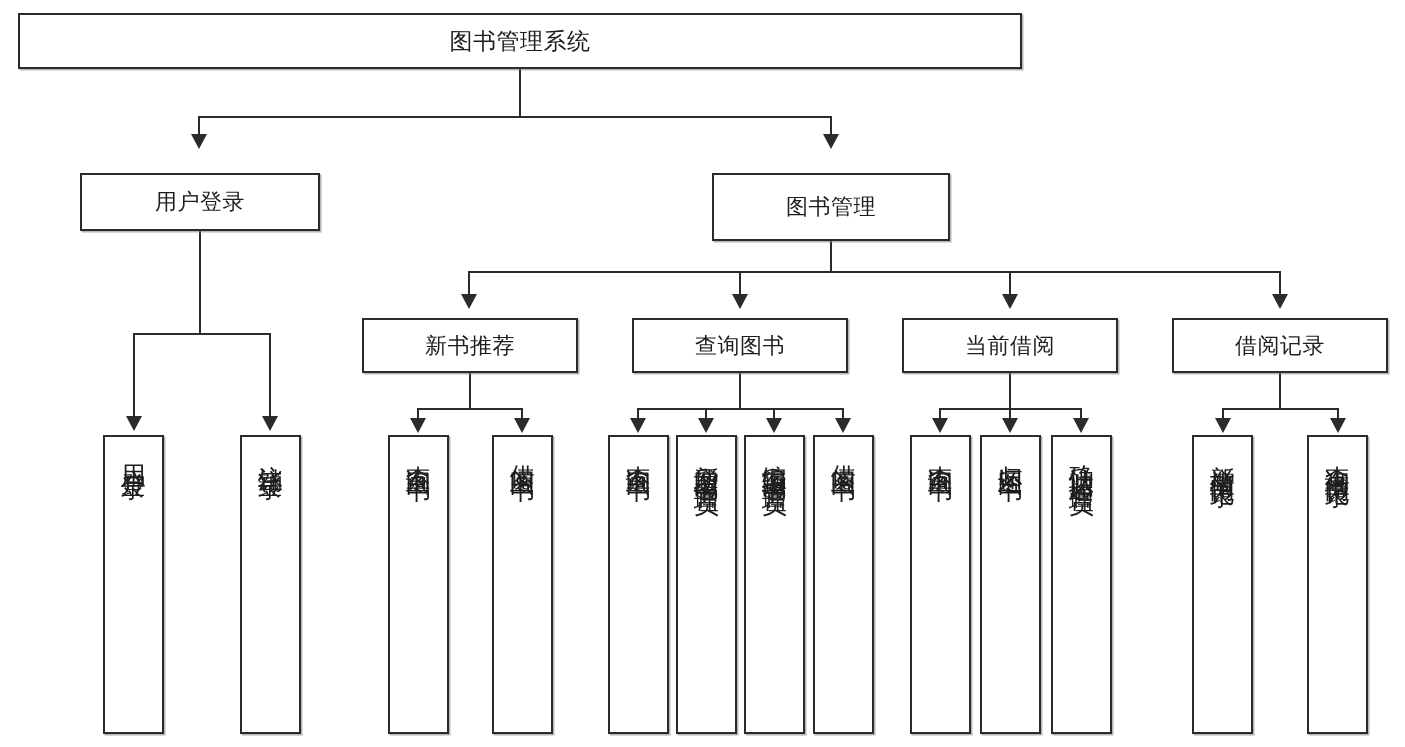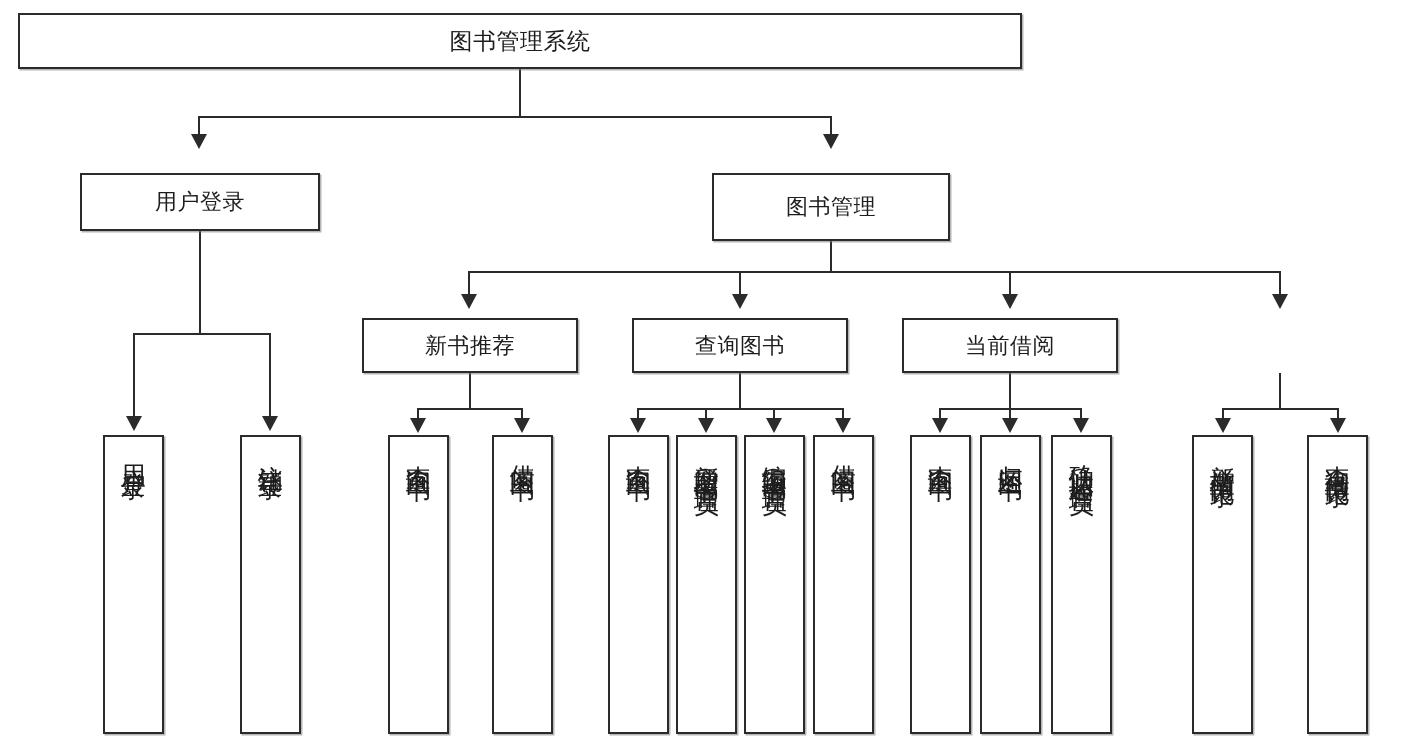--- a/index.html
+++ b/index.html
@@ -124,20 +124,23 @@
 
   <div class="node horiz" style="left:362px;top:318px;width:216px;height:55px;">
     <span class="label">新书推荐</span>
   </div>
   <div class="node horiz" style="left:632px;top:318px;width:216px;height:55px;">
     <span class="label">查询图书</span>
   </div>
   <div class="node horiz" style="left:902px;top:318px;width:216px;height:55px;">
     <span class="label">当前借阅</span>
   </div>
+  <div class="node horiz" style="left:1172px;top:318px;width:216px;height:55px;">
+    <span class="label">借阅记录</span>
+  </div>
 
   <div class="ln v" style="left:469px;top:373px;width:2px;height:36px;"></div>
   <div class="ln h" style="left:417px;top:408px;width:106px;height:2px;"></div>
   <div class="ln v" style="left:417px;top:408px;width:2px;height:12px;"></div>
   <div class="ln v" style="left:521px;top:408px;width:2px;height:12px;"></div>
   <div class="arrow" style="left:410px;top:418px;"></div>
   <div class="arrow" style="left:514px;top:418px;"></div>
 
   <div class="ln v" style="left:739px;top:373px;width:2px;height:36px;"></div>
   <div class="ln h" style="left:637px;top:408px;width:207px;height:2px;"></div>

